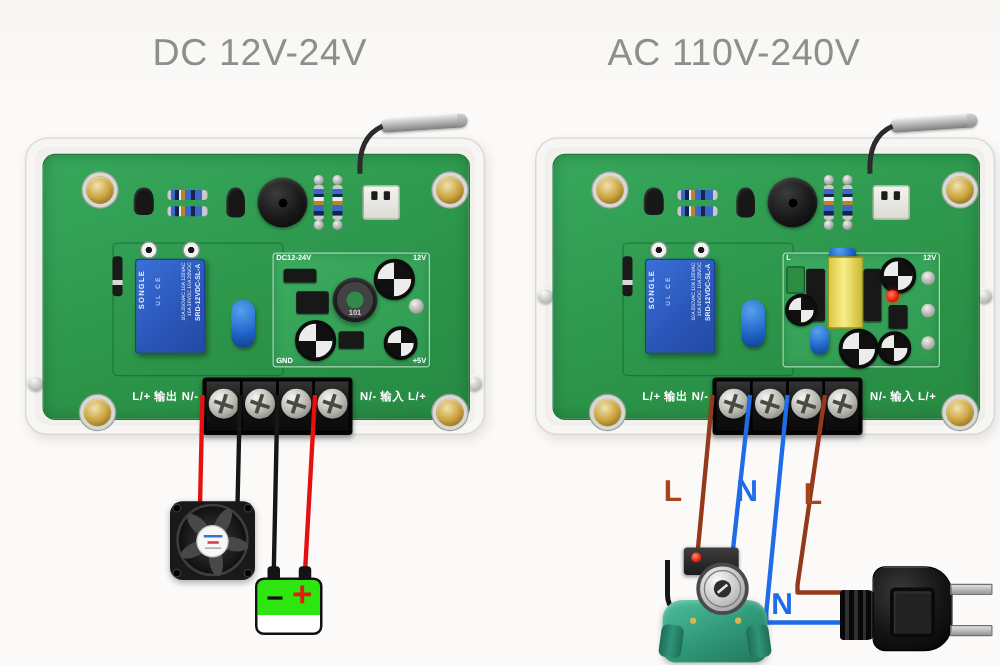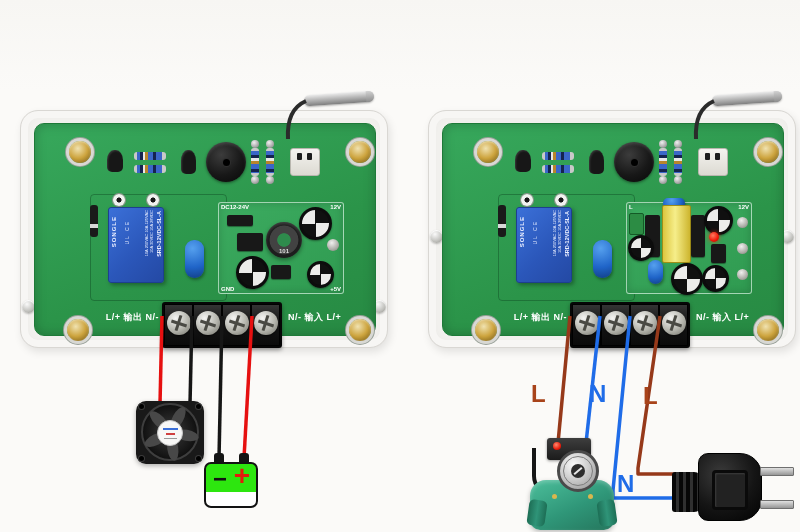--- a/index.html
+++ b/index.html
@@ -104,20 +104,22 @@
   .plug .pbody{position:absolute;left:26px;top:3px;width:64px;height:68px;border:1px solid #000;box-sizing:border-box;
         border-radius:10px 22px 22px 10px;background:radial-gradient(circle at 35% 30%,#3a3a3a,#151515 55%,#020202);}
   .plug .face{position:absolute;left:40px;top:20px;width:30px;height:34px;border:3px solid #0a0a0a;background:#222;border-radius:4px;box-shadow:inset 1px 1px 2px rgba(255,255,255,.12);}
   .plug .prong{position:absolute;width:32px;height:7px;background:linear-gradient(180deg,#e0e0e0,#969696);border:1px solid #6f6f6f;border-radius:1px;}
 </style>
 </head>
 <body>
 
 <div class="canvas">
 
+  <div class="title" style="left:122px;top:26px;">DC 12V-24V</div>
+  <div class="title" style="left:486px;top:26px;">AC 110V-240V</div>
 
   <div class="board" style="left:20px;">
     <div class="plate"></div>
     <div class="pscrew" style="left:2px;top:190px;"></div>
     <div class="pscrew" style="left:353px;top:190px;"></div>
     <div class="pcb">
       <div class="trace" style="left:55px;top:70px;width:135px;height:105px;"></div>
       <div class="screw" style="left:34px;top:17px;"></div>
       <div class="screw" style="left:314px;top:17px;"></div>
       <div class="screw" style="left:32px;top:195px;"></div>

